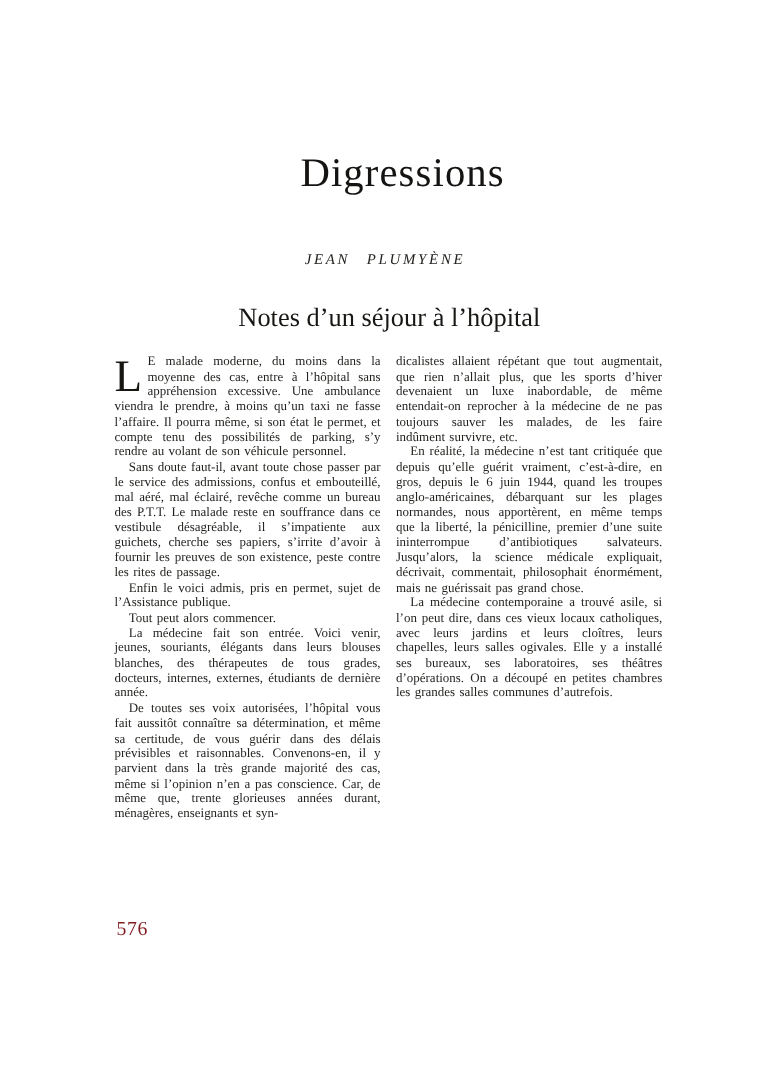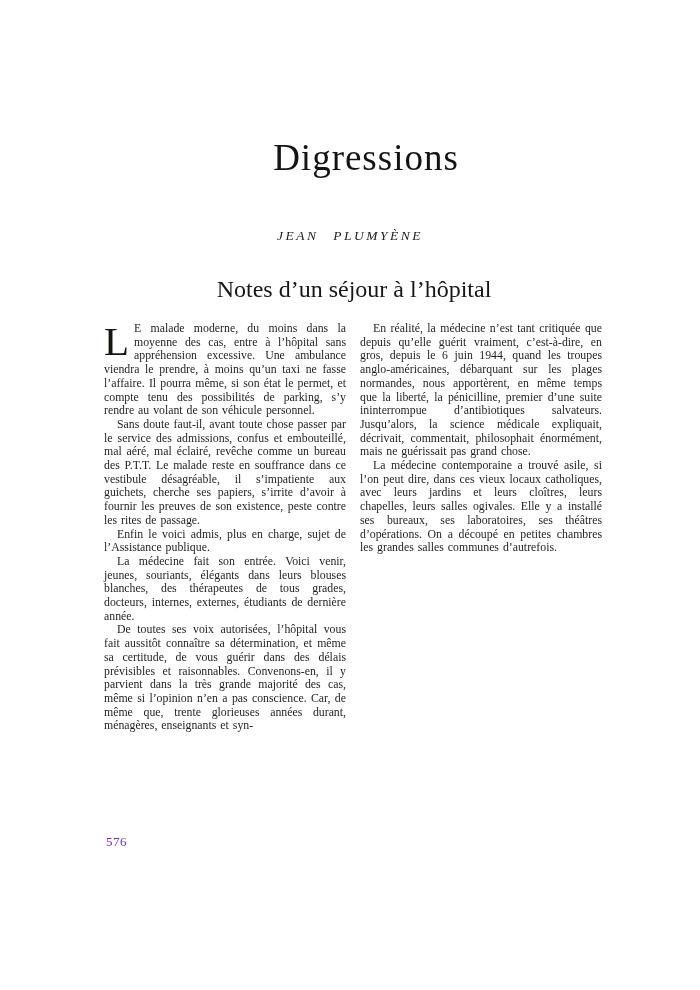--- a/index.html
+++ b/index.html
@@ -72,47 +72,49 @@
     font-size: 14px;
     font-weight: bold;
     text-indent: 0;
     text-align: left;
     color: #181714;
   }
   .page-number {
     position: absolute;
     top: 834px;
     left: 106px;
-    font-size: 13px;
+    font-size: 18px;
     letter-spacing: 0.5px;
-    color: #6d28d9;
+    color: #7f1d1d;
   }
 </style>
 </head>
 <body>
 
 <div class="sheet">
 
   <h1 class="main-title">Digressions</h1>
 
   <div class="author-line">JEAN PLUMYÈNE</div>
 
   <h2 class="section-title">Notes d’un séjour à l’hôpital</h2>
 
   <div class="columns">
 
     <div class="col">
       <p class="no-indent"><span class="dropcap">L</span><span>E malade moderne, du moins dans la moyenne des cas, entre à l’hôpital sans appréhension excessive. Une ambulance viendra le prendre, à moins qu’un taxi ne fasse l’affaire. Il pourra même, si son état le permet, et compte tenu des possibilités de parking, s’y rendre au volant de son véhicule personnel.</span></p>
       <p>Sans doute faut-il, avant toute chose passer par le service des admissions, confus et embouteillé, mal aéré, mal éclairé, revêche comme un bureau des P.T.T. Le malade reste en souffrance dans ce vestibule désagréable, il s’impatiente aux guichets, cherche ses papiers, s’irrite d’avoir à fournir les preuves de son existence, peste contre les rites de passage.</p>
-      <p>Enfin le voici admis, plus en charge, sujet de l’Assistance publique.</p>
+      <p>Enfin le voici admis, pris en permet, sujet de l’Assistance publique.</p>
+      <p>Tout peut alors commencer.</p>
       <p>La médecine fait son entrée. Voici venir, jeunes, souriants, élégants dans leurs blouses blanches, des thérapeutes de tous grades, docteurs, internes, externes, étudiants de dernière année.</p>
       <p>De toutes ses voix autorisées, l’hôpital vous fait aussitôt connaître sa détermination, et même sa certitude, de vous guérir dans des délais prévisibles et raisonnables. Convenons-en, il y parvient dans la très grande majorité des cas, même si l’opinion n’en a pas conscience. Car, de même que, trente glorieuses années durant, ménagères, enseignants et syn-</p>
     </div>
 
     <div class="col">
+      <p class="no-indent">dicalistes allaient répétant que tout augmentait, que rien n’allait plus, que les sports d’hiver devenaient un luxe inabordable, de même entendait-on reprocher à la médecine de ne pas toujours sauver les malades, de les faire indûment survivre, etc.</p>
       <p>En réalité, la médecine n’est tant critiquée que depuis qu’elle guérit vraiment, c’est-à-dire, en gros, depuis le 6 juin 1944, quand les troupes anglo-américaines, débarquant sur les plages normandes, nous apportèrent, en même temps que la liberté, la pénicilline, premier d’une suite ininterrompue d’antibiotiques salvateurs. Jusqu’alors, la science médicale expliquait, décrivait, commentait, philosophait énormément, mais ne guérissait pas grand chose.</p>
       <p>La médecine contemporaine a trouvé asile, si l’on peut dire, dans ces vieux locaux catholiques, avec leurs jardins et leurs cloîtres, leurs chapelles, leurs salles ogivales. Elle y a installé ses bureaux, ses laboratoires, ses théâtres d’opérations. On a découpé en petites chambres les grandes salles communes d’autrefois.</p>
     </div>
 
   </div>
 
   <div class="page-number">576</div>
 
 </div>
 

